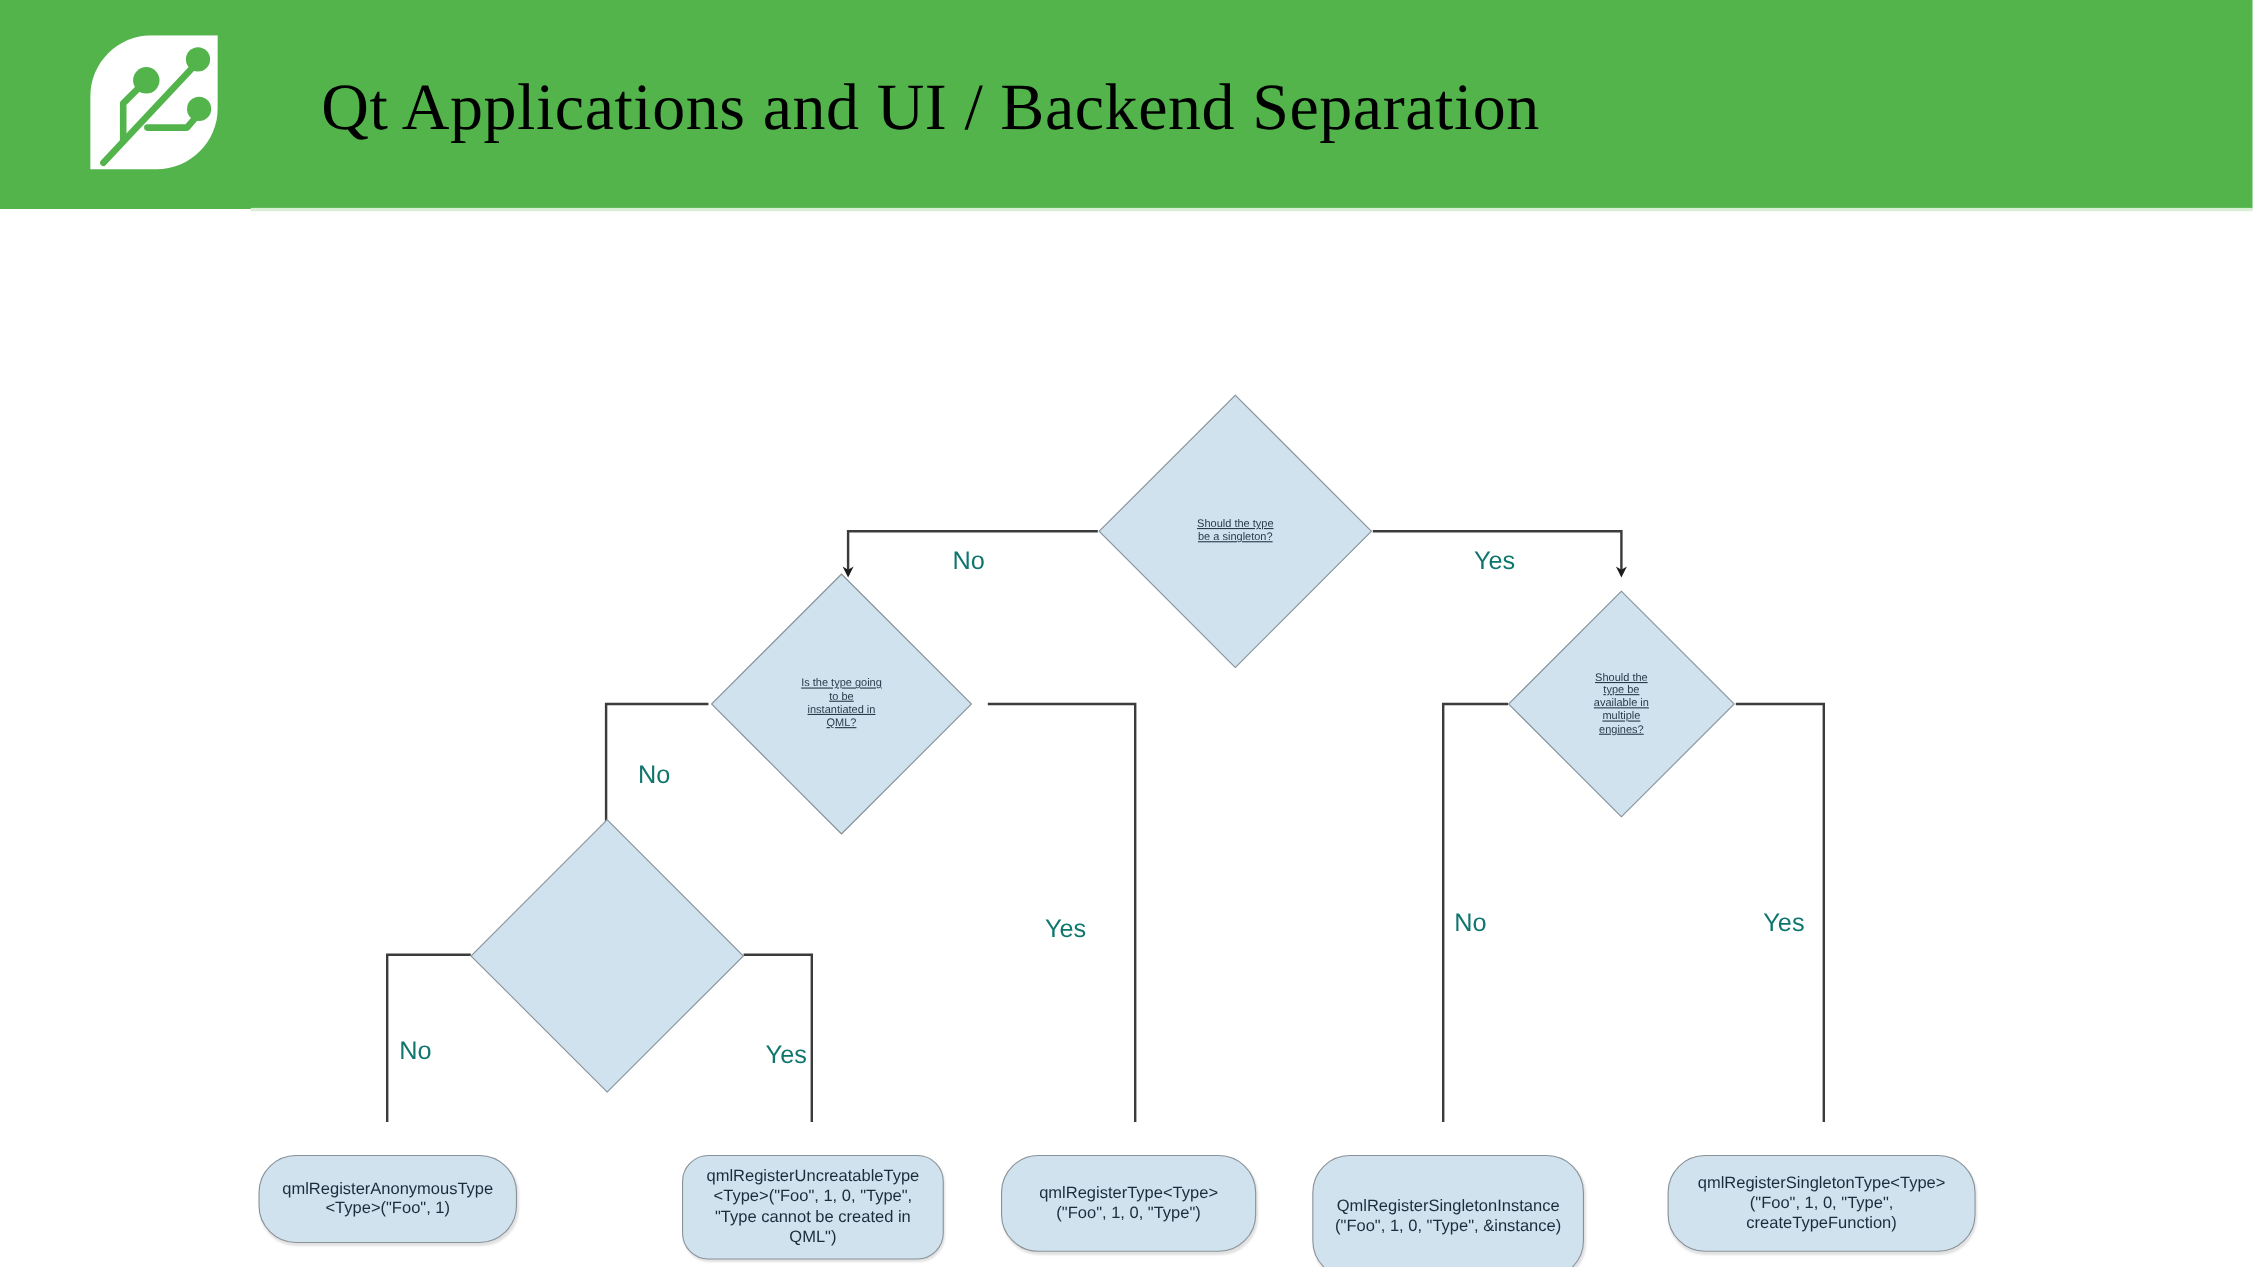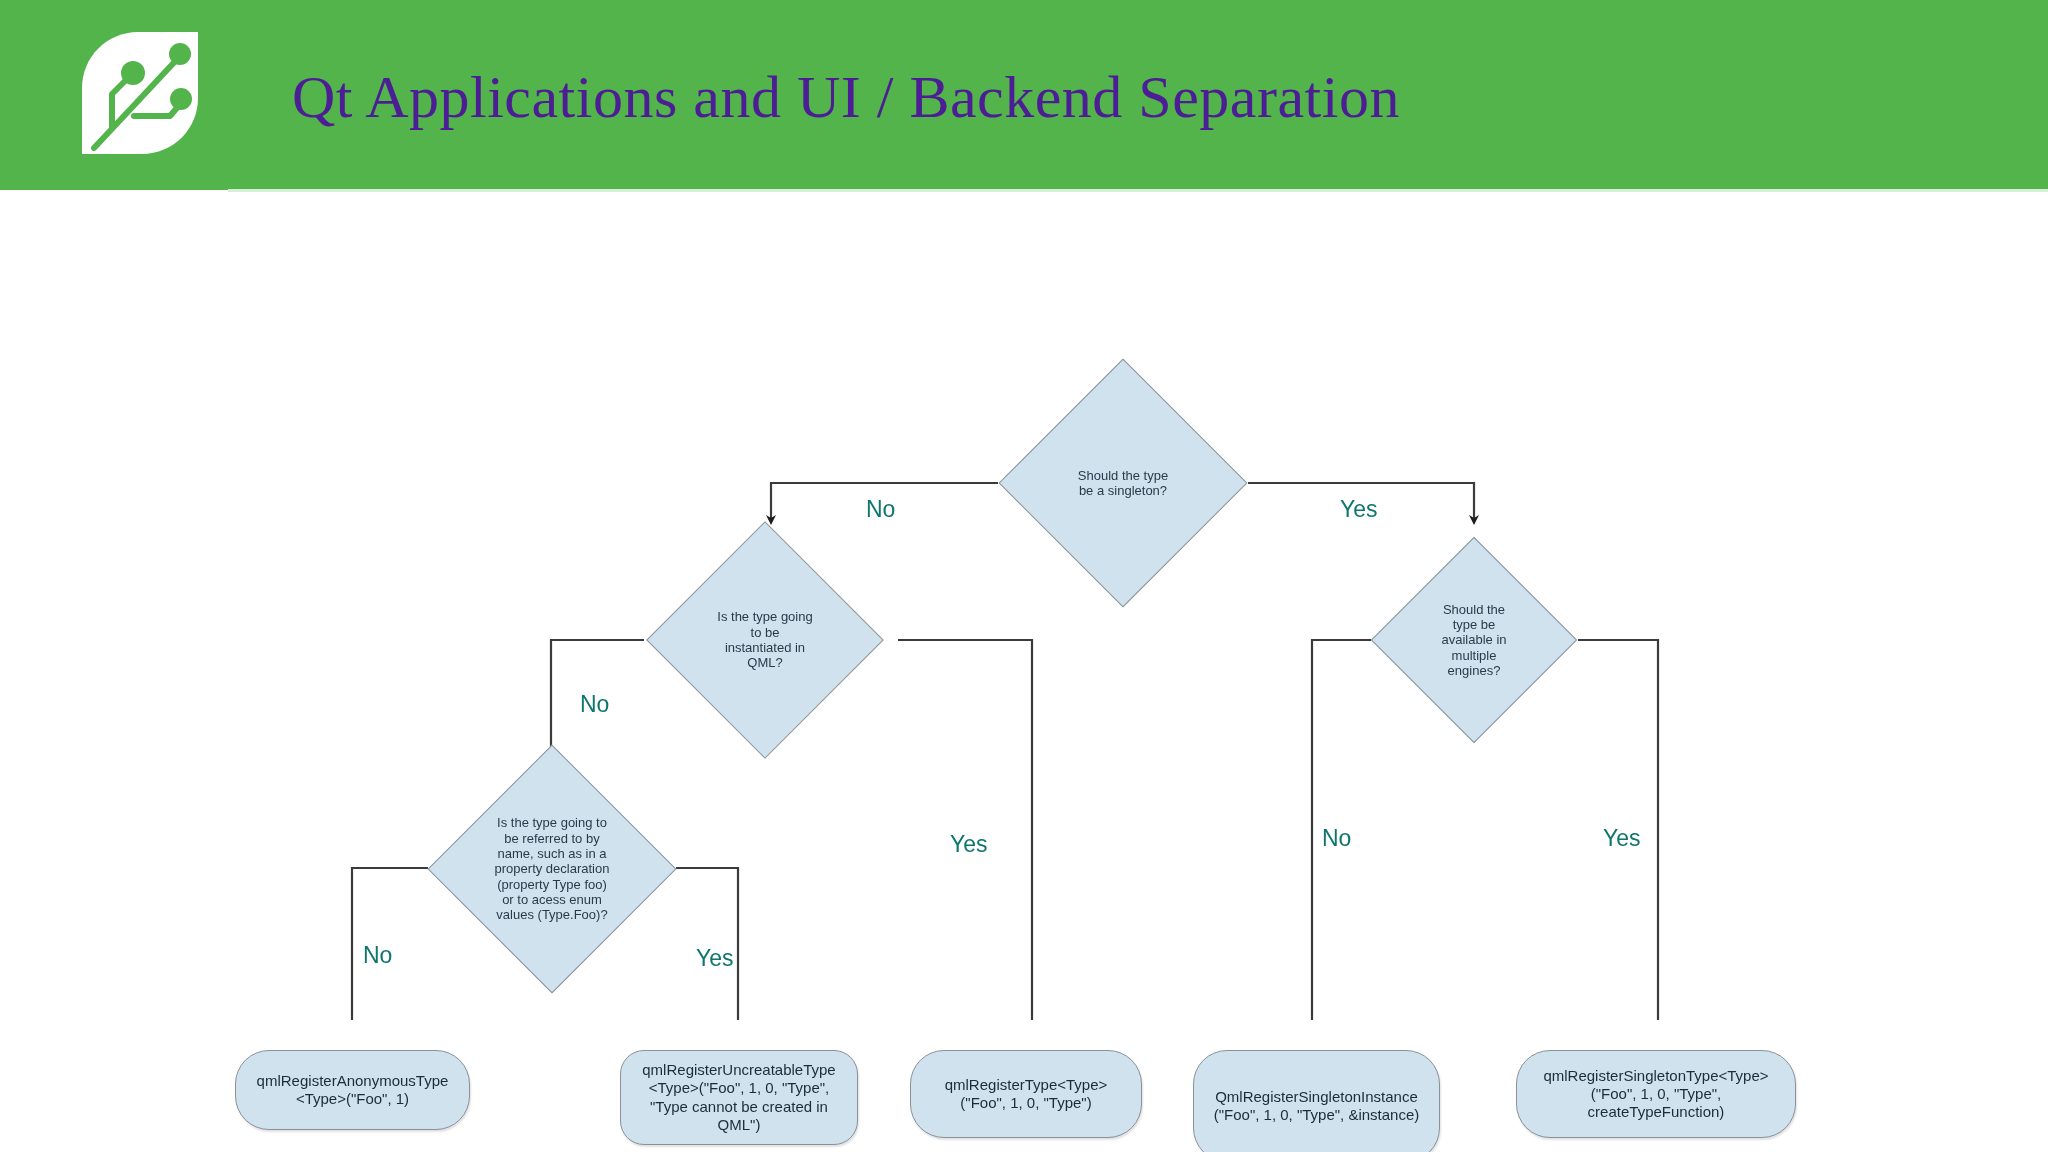--- a/index.html
+++ b/index.html
@@ -31,21 +31,21 @@
     width: 116px;
     height: 122px;
   }
   #title {
     position: absolute;
     left: 292px;
     top: 52px;
     width: 1700px;
     height: 90px;
     line-height: 90px;
-    color: #4c1d95;
+    color: #000000;
     font-family: "Liberation Serif", serif;
     font-size: 60px;
     font-weight: 400;
     letter-spacing: 0.5px;
     white-space: nowrap;
   }
   #header-underline {
     position: absolute;
     left: 228px;
     top: 189px;
@@ -80,25 +80,26 @@
     transform: rotate(45deg);
   }
   .diamond-label {
     position: absolute;
     left: 0; top: 0;
     display: flex;
     align-items: center;
     justify-content: center;
     text-align: center;
     color: #2b3a4a;
-    font-size: 13px;
+    font-size: 10px;
     line-height: 1.18;
     font-family: "Liberation Sans", sans-serif;
     white-space: pre-line;
     pointer-events: none;
+    text-decoration: underline;
   }
   .terminal {
     background: #cfe2ee;
     border: 1px solid #8a9299;
     display: flex;
     align-items: center;
     justify-content: center;
     text-align: center;
     color: #1d2b3a;
     font-size: 15px;
@@ -193,27 +194,20 @@
 QML?</div>
 
     <div class="node diamond" style="left:1401px; top:377px; width:146px; height:146px;"></div>
     <div class="diamond-label" style="left:1380px; top:388px; width:188px; height:124px;">Should the
 type be
 available in
 multiple
 engines?</div>
 
     <div class="node diamond" style="left:464px; top:591px; width:176px; height:176px;"></div>
-    <div class="diamond-label" style="left:423px; top:610px; width:258px; height:138px;">Is the type going to
-be referred to by
-name, such as in a
-property declaration
-(property Type foo)
-or to acess enum
-values (Type.Foo)?</div>
 
     <div class="node terminal" style="left:235px; top:860px; width:235px; height:80px; border-radius:34px;">qmlRegisterAnonymousType
 &lt;Type&gt;("Foo", 1)</div>
 
     <div class="node terminal" style="left:620px; top:860px; width:238px; height:95px; border-radius:24px;">qmlRegisterUncreatableType
 &lt;Type&gt;("Foo", 1, 0, "Type",
 "Type cannot be created in
 QML")</div>
 
     <div class="node terminal" style="left:910px; top:860px; width:232px; height:88px; border-radius:34px;">qmlRegisterType&lt;Type&gt;

